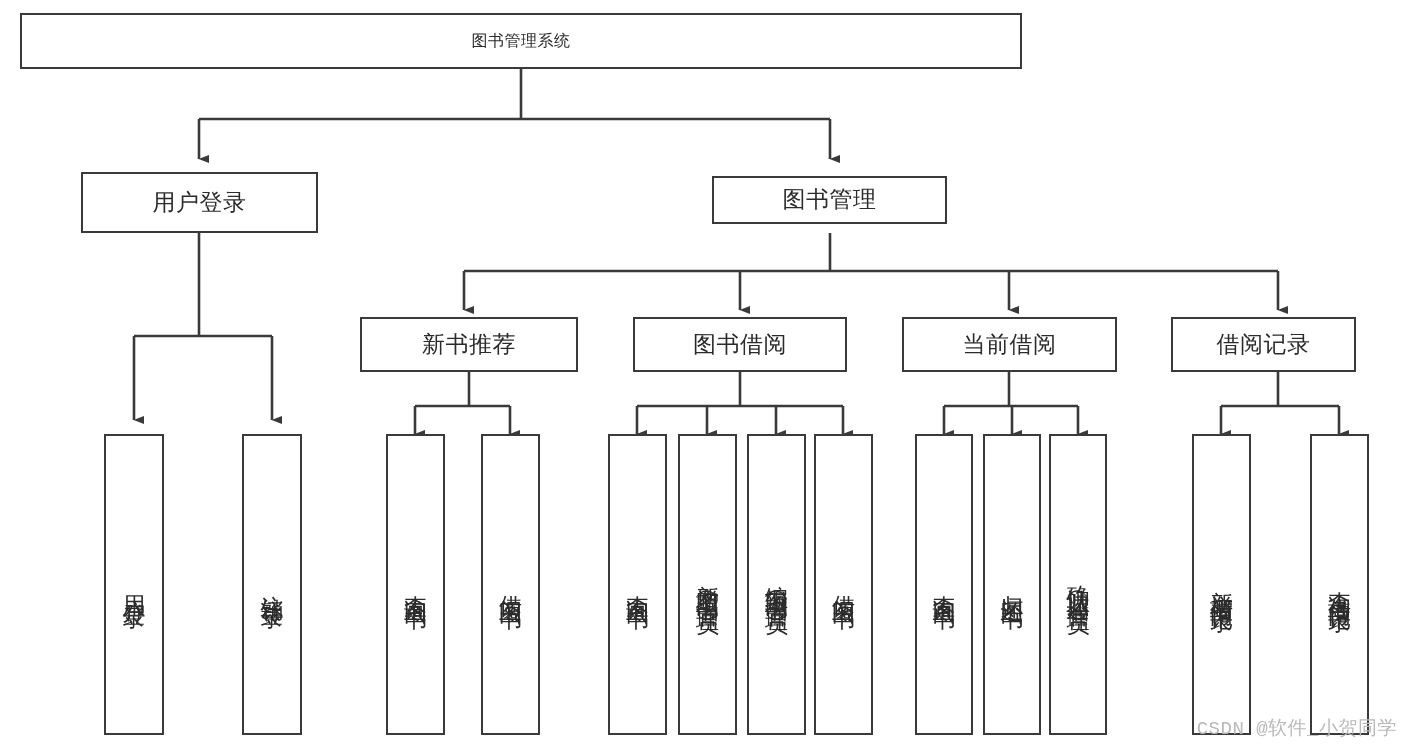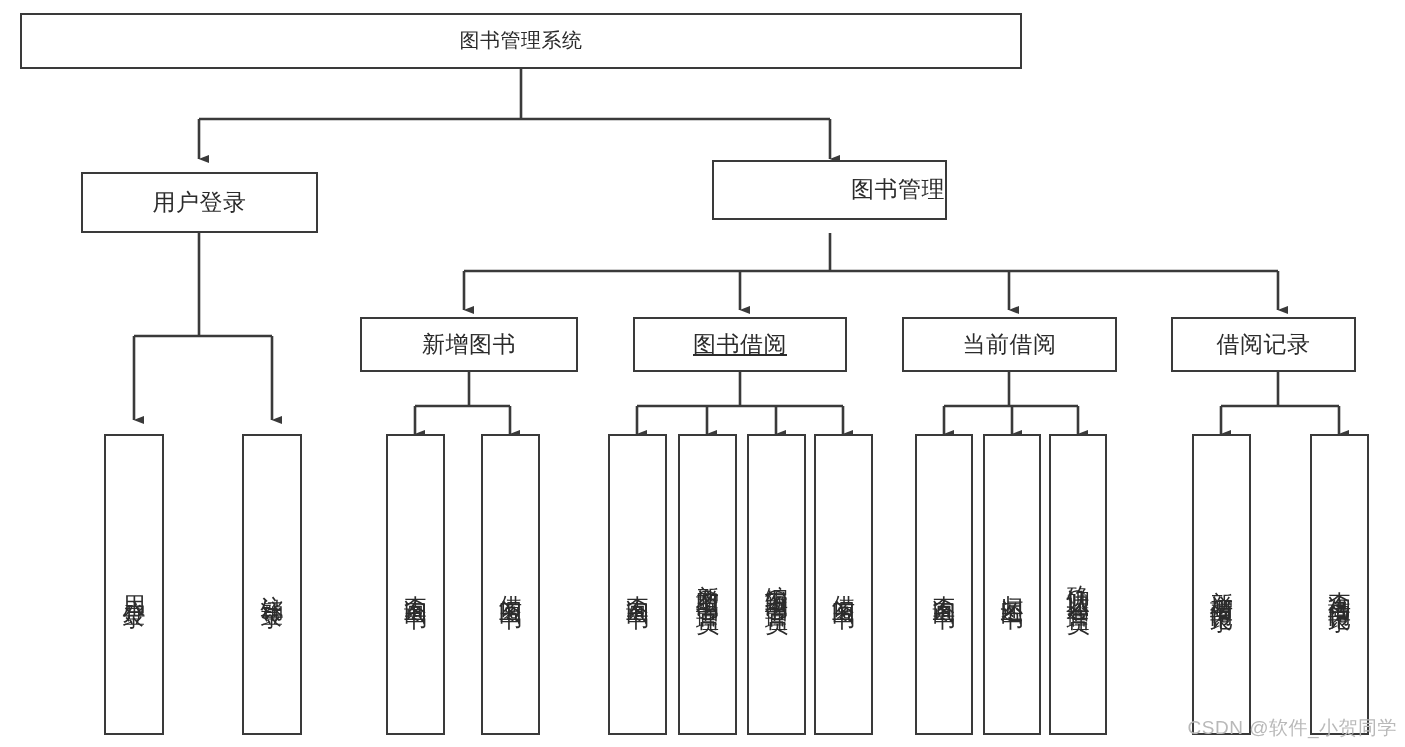--- a/index.html
+++ b/index.html
@@ -40,21 +40,21 @@
   .node .node-label {
     display: block;
     line-height: 1.18;
     letter-spacing: 0.5px;
     white-space: pre-line;
   }
   .node.horiz .node-label {
     font-size: 23px;
   }
   .node.root .node-label {
-    font-size: 20px;
+    font-size: 16px;
     text-align: center;
   }
   .node.vert {
     align-items: center;
     justify-content: center;
     padding: 4px 0;
   }
   .node.vert .node-label {
     writing-mode: vertical-rl;
     text-orientation: upright;
@@ -64,21 +64,21 @@
     max-height: 100%;
   }
   #watermark {
     position: absolute;
     right: 8px;
     bottom: 6px;
     font-size: 19px;
     color: #b9b9b9;
     letter-spacing: 0.5px;
     white-space: nowrap;
-    font-family: Liberation Sans, sans-serif;
+    font-family: Liberation Mono, monospace;
   }
 </style>
 </head>
 <body>
 
 <div id="diagram-root">
 
   <svg id="connector-layer" viewBox="0 0 1405 747" width="1405" height="747" xmlns="http://www.w3.org/2000/svg">
     <defs>
       <marker id="arrowhead" markerWidth="9" markerHeight="11" refX="4.5" refY="10.2" orient="auto" markerUnits="userSpaceOnUse">
@@ -142,29 +142,29 @@
   </svg>
 
   <div class="node horiz root" style="left:20px; top:13px; width:1002px; height:56px;">
     <span class="node-label">图书管理系统</span>
   </div>
 
   <div class="node horiz" style="left:81px; top:172px; width:237px; height:61px;">
     <span class="node-label">用户登录</span>
   </div>
 
-  <div class="node horiz" style="left:712px; top:160px; width:235px; height:60px;justify-content:flex-end;">
+  <div class="node horiz" style="left:712px; top:176px; width:235px; height:48px;">
     <span class="node-label">图书管理</span>
   </div>
 
   <div class="node horiz" style="left:360px; top:317px; width:218px; height:55px;">
-    <span class="node-label">新增图书</span>
-  </div>
-
-  <div class="node horiz" style="left:633px; top:317px; width:214px; height:55px;text-decoration:underline;">
+    <span class="node-label">新书推荐</span>
+  </div>
+
+  <div class="node horiz" style="left:633px; top:317px; width:214px; height:55px;">
     <span class="node-label">图书借阅</span>
   </div>
 
   <div class="node horiz" style="left:902px; top:317px; width:215px; height:55px;text-align:right;">
     <span class="node-label">当前借阅</span>
   </div>
 
   <div class="node horiz" style="left:1171px; top:317px; width:185px; height:55px;">
     <span class="node-label">借阅记录</span>
   </div>

